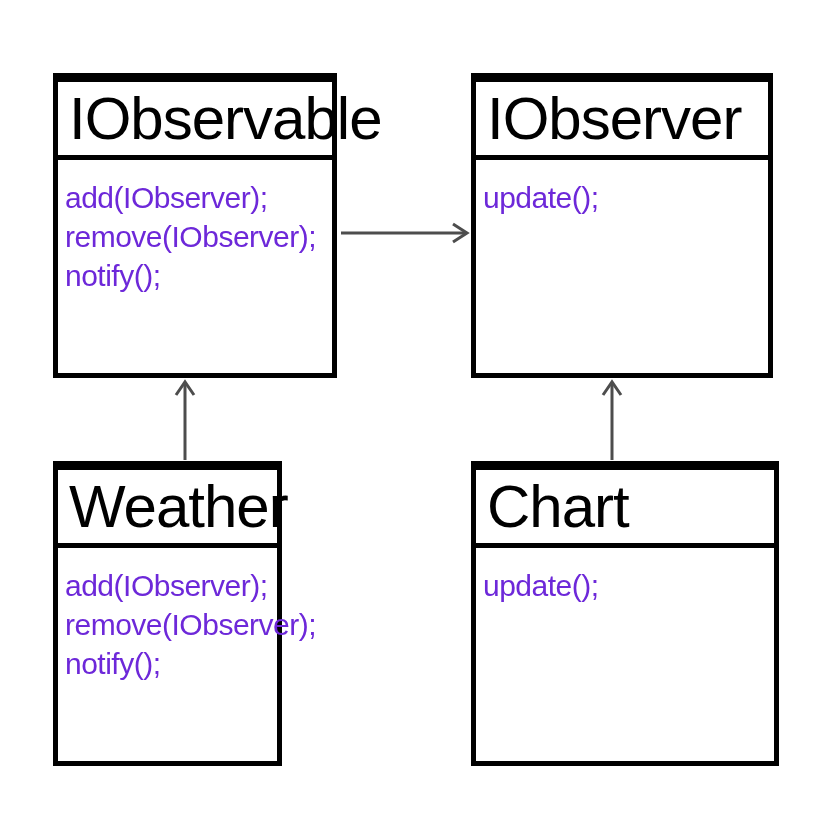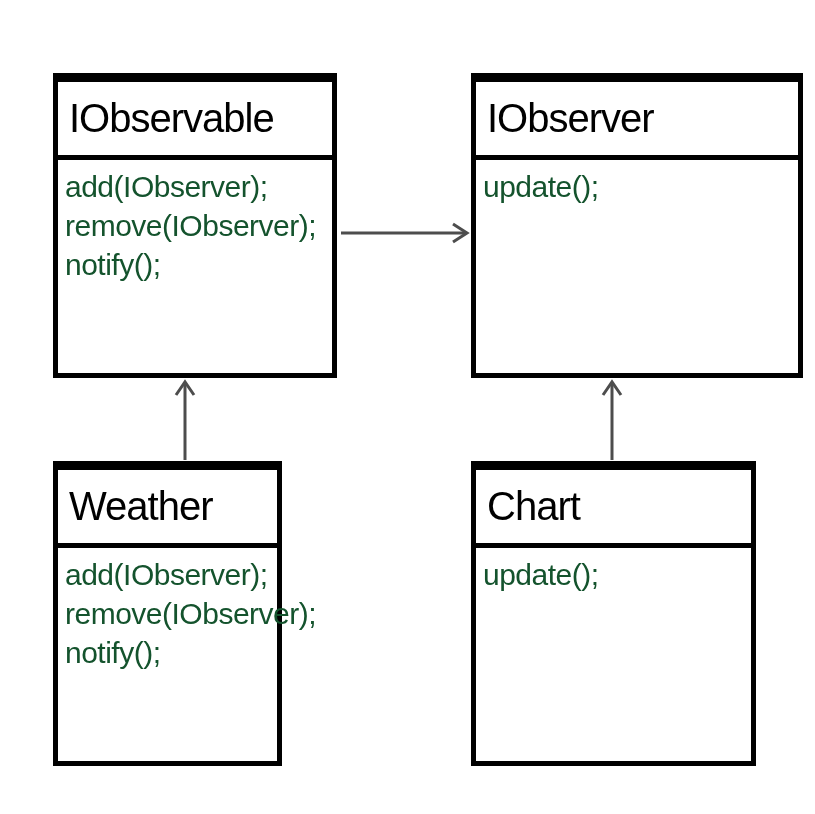--- a/index.html
+++ b/index.html
@@ -24,40 +24,40 @@
     pointer-events: none;
   }
   .class-box {
     position: absolute;
     box-sizing: border-box;
     background: #ffffff;
     border: 5px solid #000000;
     border-top-width: 9px;
   }
   .box-iobservable { left: 53px;  top: 73px;  width: 284px; height: 305px; }
-  .box-iobserver   { left: 471px; top: 73px;  width: 332px; height: 305px; }
+  .box-iobserver   { left: 471px; top: 73px;  width: 302px; height: 305px; }
   .box-weather     { left: 53px;  top: 461px; width: 229px; height: 305px; }
-  .box-chart       { left: 471px; top: 461px; width: 285px; height: 305px; }
+  .box-chart       { left: 471px; top: 461px; width: 308px; height: 305px; }
   .class-title {
     box-sizing: border-box;
     height: 78px;
     border-bottom: 5px solid #000000;
     display: flex;
     align-items: center;
     padding-left: 11px;
-    font-size: 40px;
+    font-size: 60px;
     letter-spacing: -1px;
     color: #000000;
     white-space: nowrap;
   }
   .class-body {
-    padding: 7px 2px 0 7px;
+    padding: 18px 2px 0 7px;
     font-size: 30px;
     line-height: 39px;
-    color: #14532d;
+    color: #6d28d9;
   }
   .method {
     white-space: nowrap;
     letter-spacing: -0.5px;
   }
 </style>
 </head>
 <body>
 
 <div class="canvas">

